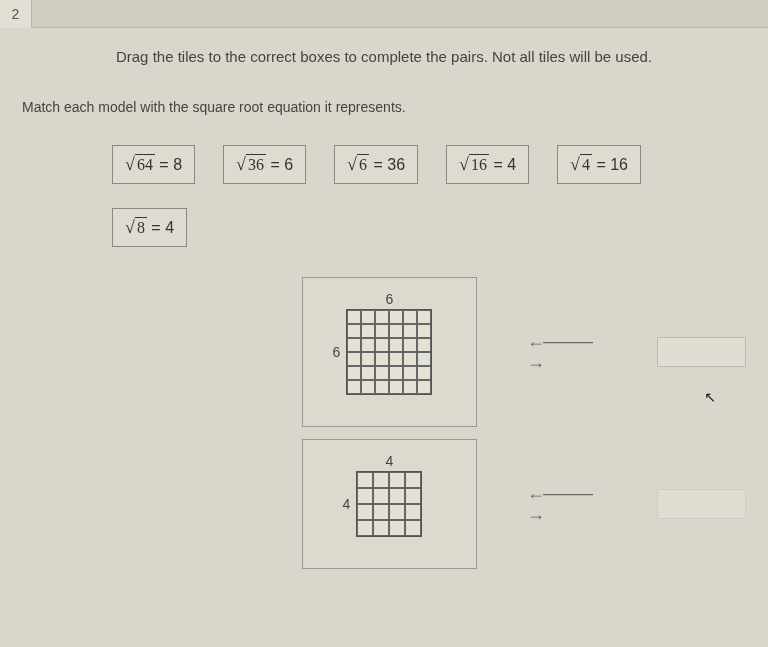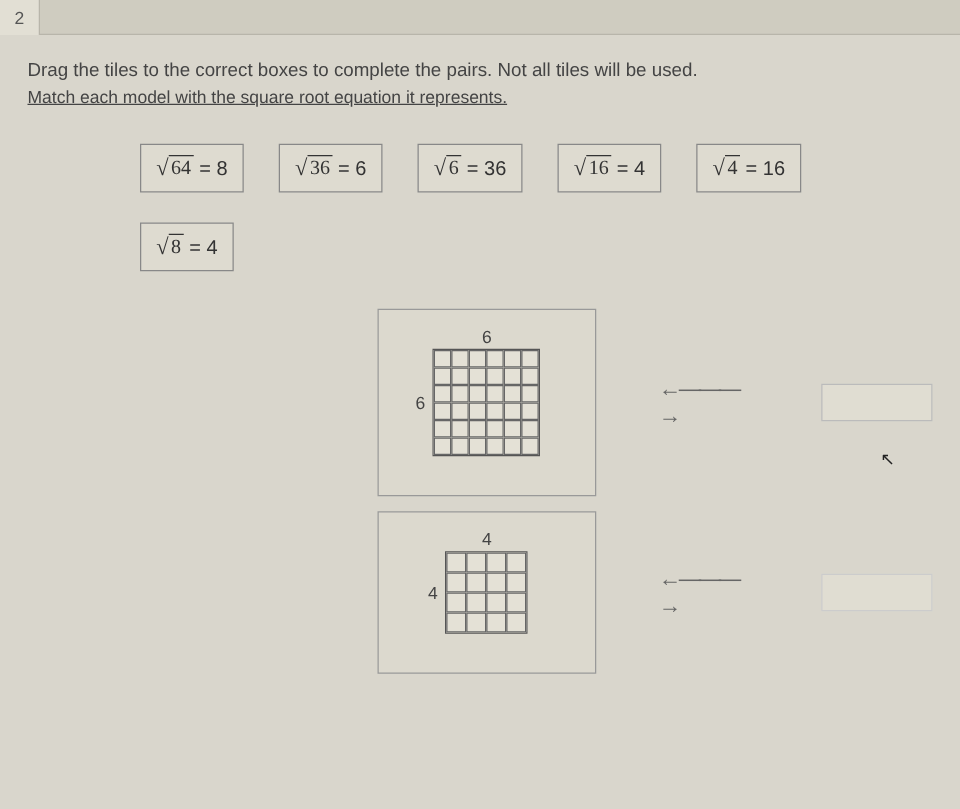--- a/index.html
+++ b/index.html
@@ -29,27 +29,27 @@
     font-size: 14px;
     color: #555;
   }
   .content {
     padding: 18px 22px;
   }
   .instructions {
     font-size: 15px;
     color: #444;
     line-height: 1.4;
-    margin-bottom: 2px;
+    margin-bottom: 32px;
+    text-align: center;
   }
   .subtext {
     font-size: 14px;
     color: #444;
     margin-bottom: 30px;
-    text-decoration: underline;
   }
   .tiles-area {
     padding-left: 90px;
   }
   .tile-row {
     display: flex;
     gap: 28px;
     margin-bottom: 24px;
   }
   .tile {

